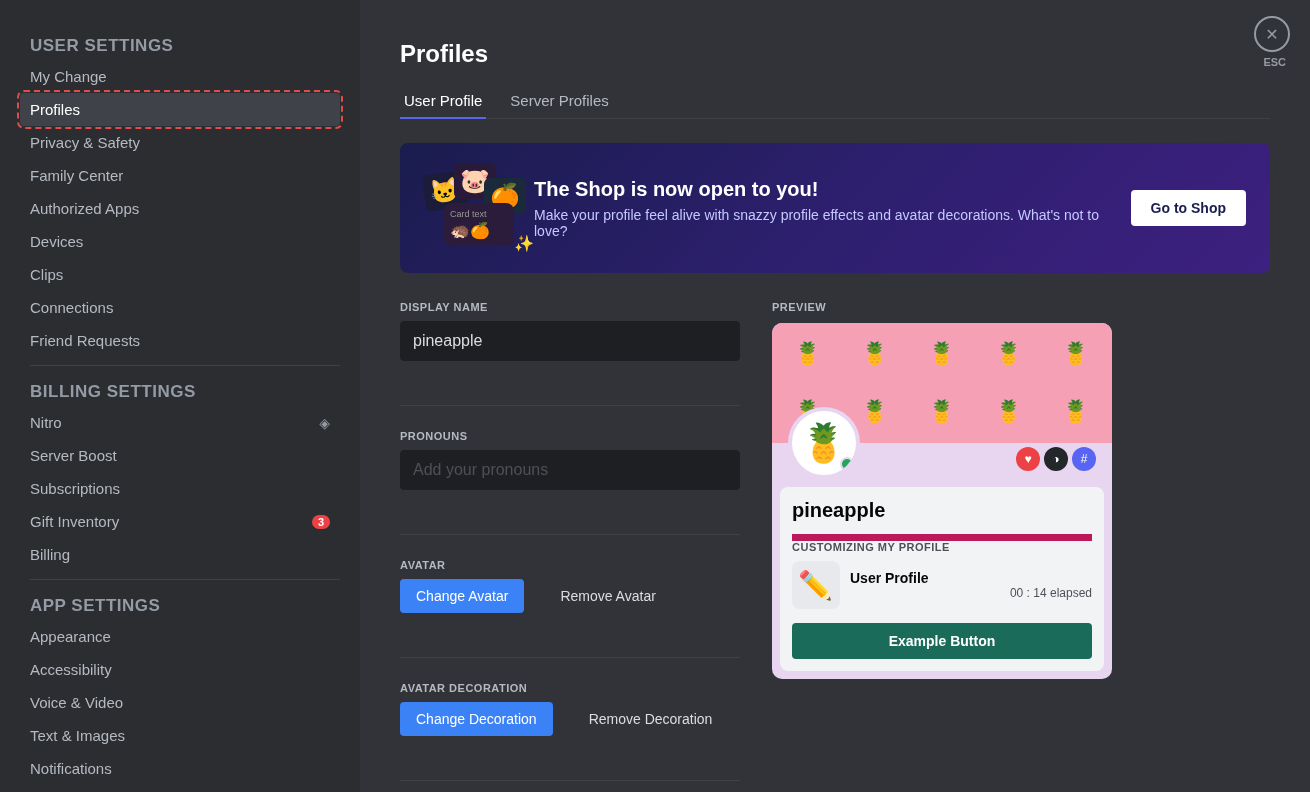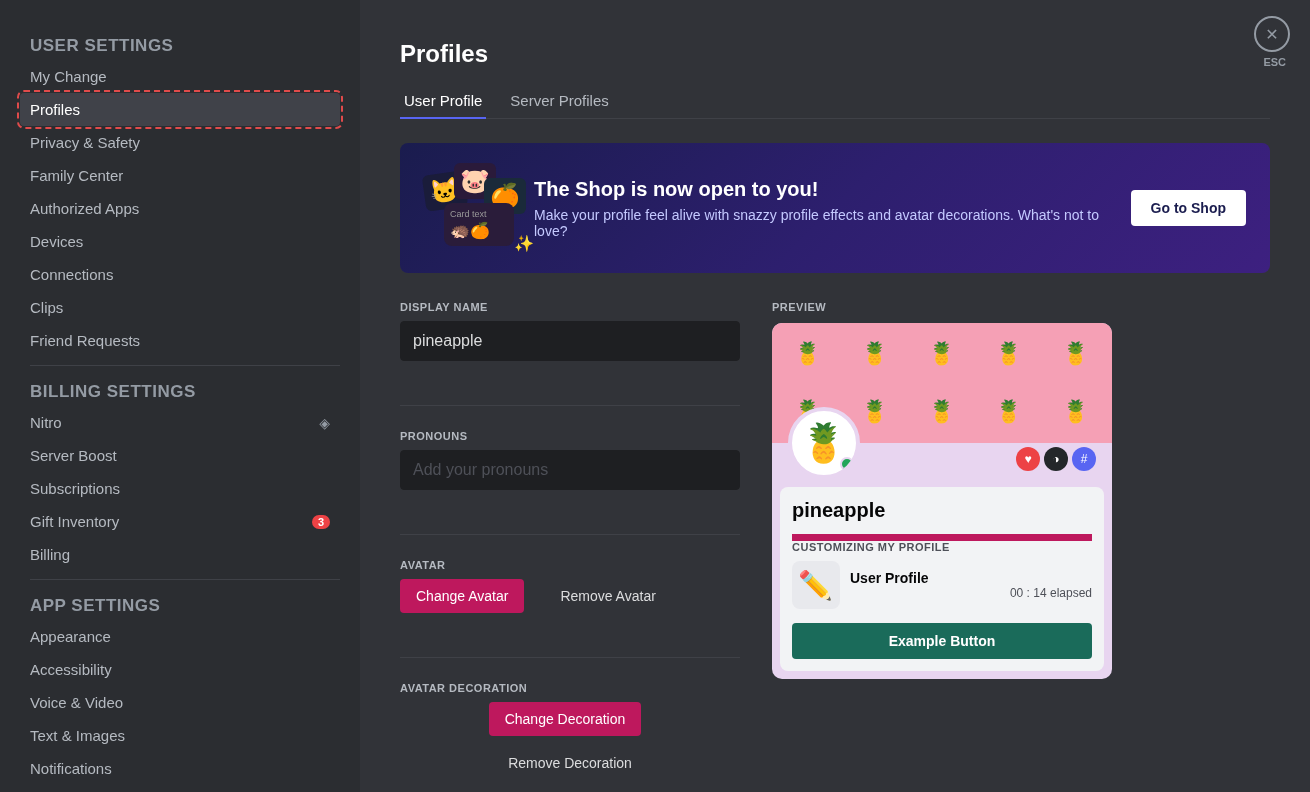--- a/index.html
+++ b/index.html
@@ -169,21 +169,21 @@
       color: #4e5058;
     }
     .form-divider {
       border: none;
       border-top: 1px solid #3f4147;
       margin: 0 0 24px 0;
     }
 
     
     .btn-primary {
-      background: #be185d;
+      background: #3b82f6;
       color: #fff;
       border: none;
       border-radius: 4px;
       padding: 9px 16px;
       font-size: 14px;
       font-weight: 500;
       cursor: pointer;
       margin-right: 10px;
     }
     .btn-secondary {
@@ -417,24 +417,24 @@
   <div class="sidebar-item">
     <span>Family Center</span>
   </div>
   <div class="sidebar-item">
     <span>Authorized Apps</span>
   </div>
   <div class="sidebar-item">
     <span>Devices</span>
   </div>
   <div class="sidebar-item">
+    <span>Clips</span>
+  </div>
+  <div class="sidebar-item">
     <span>Connections</span>
-  </div>
-  <div class="sidebar-item">
-    <span>Clips</span>
   </div>
   <div class="sidebar-item">
     <span>Friend Requests</span>
   </div>
 
   <hr class="sidebar-divider">
 
   <div class="sidebar-section-label">BILLING SETTINGS</div>
 
   <div class="sidebar-item">
@@ -534,21 +534,21 @@
         <div style="display:flex; align-items:center; gap:10px;">
           <button class="btn-primary">Change Avatar</button>
           <button class="btn-secondary">Remove Avatar</button>
         </div>
       </div>
 
       <hr class="form-divider">
 
       <div class="form-section">
         <div class="form-label">AVATAR DECORATION</div>
-        <div style="display:flex; align-items:center; gap:10px;flex-direction:column;">
+        <div style="display:flex; align-items:center; gap:10px;">
           <button class="btn-primary">Change Decoration</button>
           <button class="btn-secondary">Remove Decoration</button>
         </div>
       </div>
 
       <hr class="form-divider">
 
       <div class="form-section">
         <div class="form-label">PROFILE EFFECT</div>
         <button class="btn-primary">Change Effect</button>

